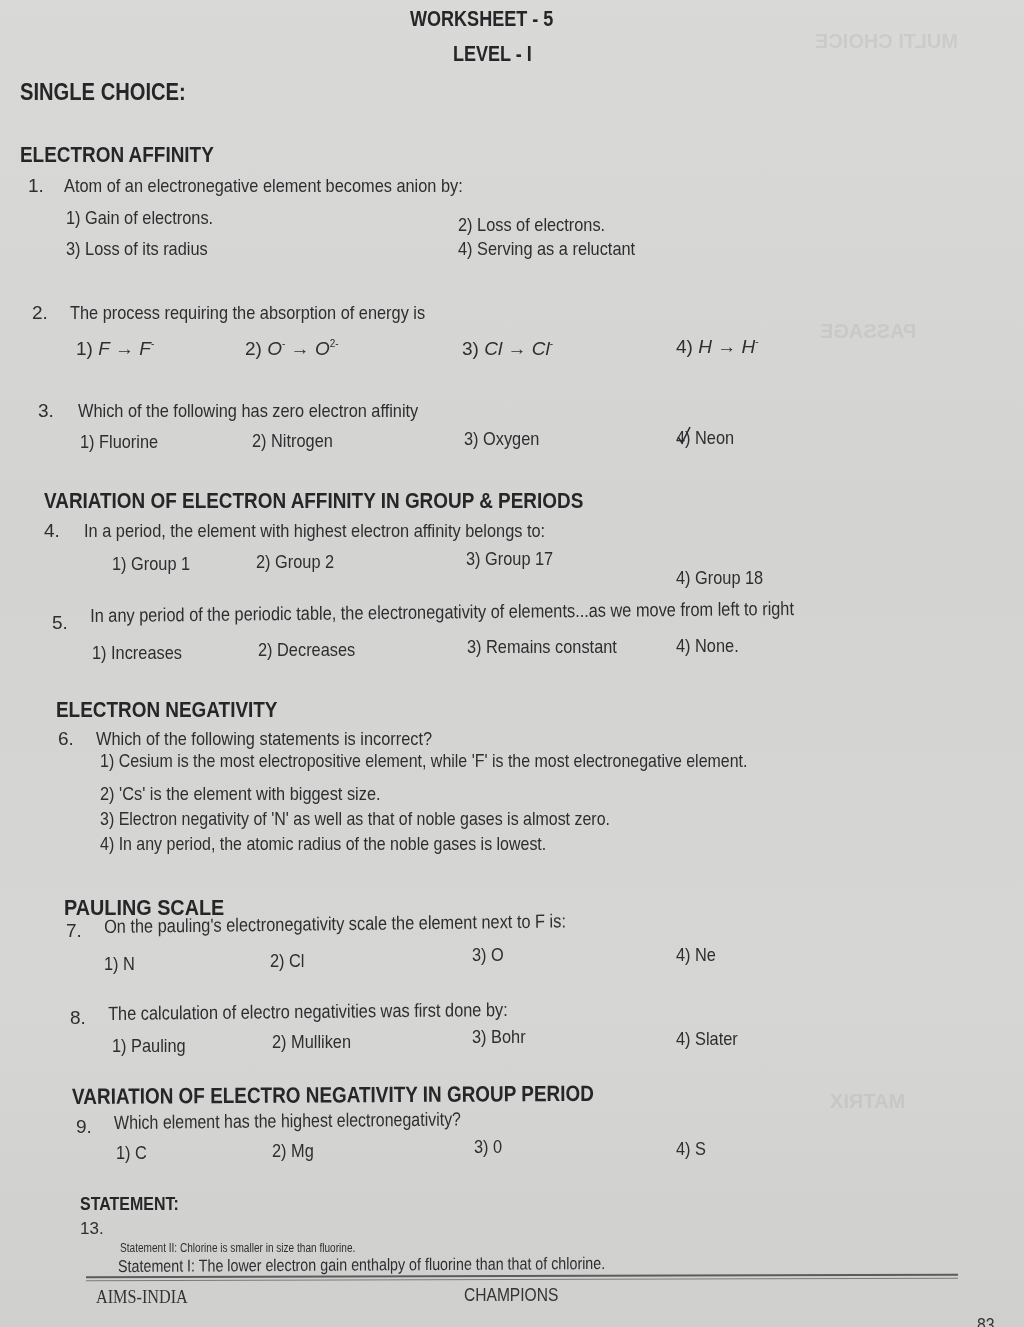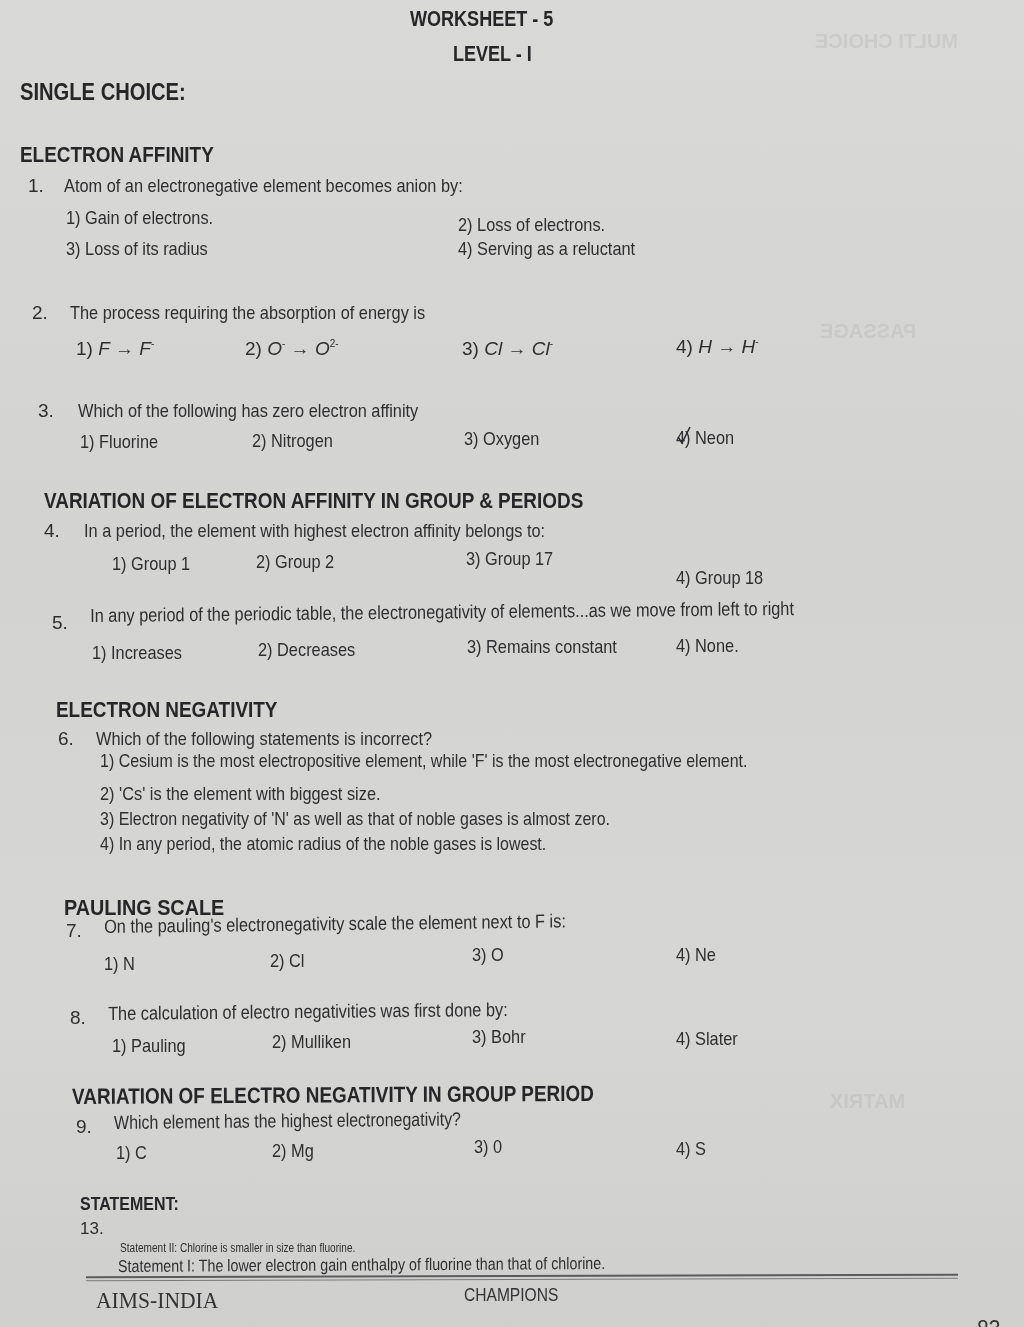--- a/index.html
+++ b/index.html
@@ -27,21 +27,21 @@
     .ital { font-style: italic; }
     sup { font-size: 10px; vertical-align: 8px; }
     .footer-line1 {
       position: absolute; left: 86px; top: 1275px; width: 872px; height: 2px;
       background: #5b5b5d; transform: rotate(-0.15deg);
     }
     .footer-line2 {
       position: absolute; left: 86px; top: 1279px; width: 872px; height: 1px;
       background: #7a7a7c; transform: rotate(-0.15deg);
     }
-    .footer { font-family: "Liberation Serif", serif; font-size: 24px; color: #333335; }
+    .footer { font-family: "Liberation Serif", serif; font-size: 18px; color: #333335; }
     .showthrough {
       position: absolute; color: rgba(90,90,95,0.10); font-weight: bold;
       font-size: 20px; transform: scaleX(-1);
     }
   </style>
 </head>
 <body>
 
 <div class="page">
 

